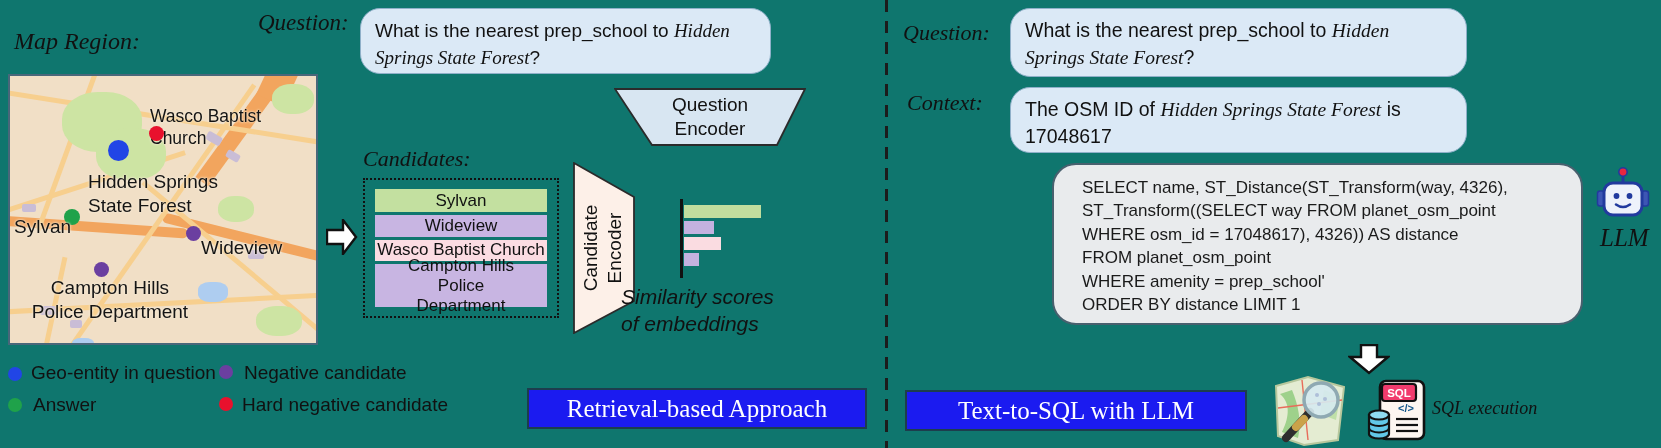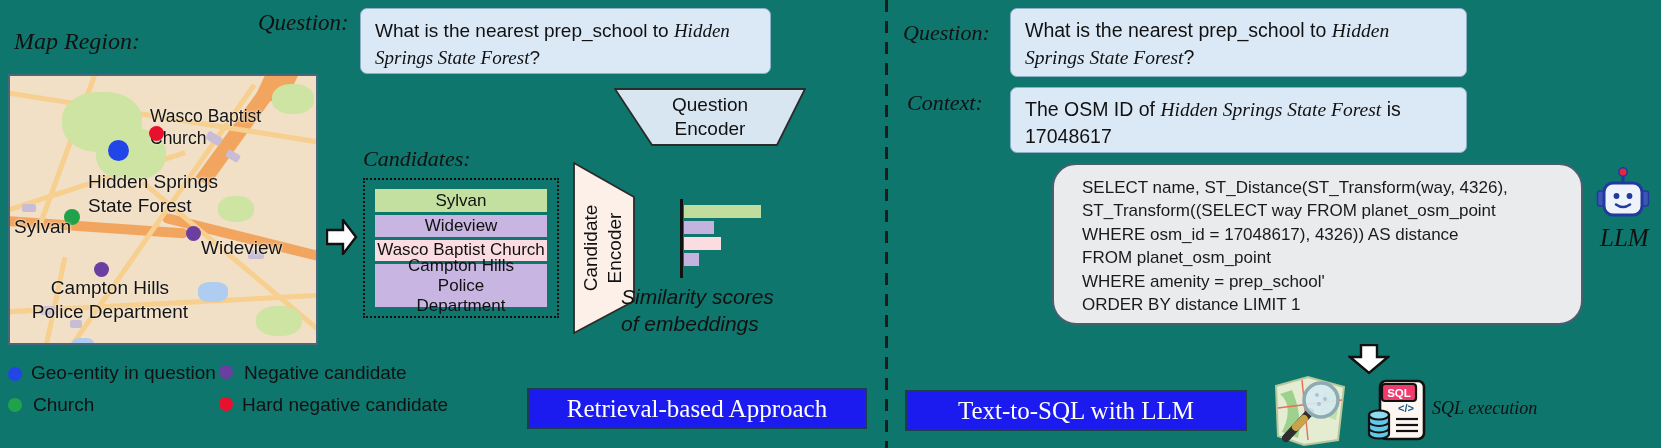--- a/index.html
+++ b/index.html
@@ -3,21 +3,21 @@
 <meta charset="utf-8">
 <style>
   * { margin:0; padding:0; box-sizing:border-box; }
   html,body { background:#ffffff; }
   .stage { position:relative; width:1661px; height:448px; background:#0f766e;
            font-family:"Liberation Sans", sans-serif; color:#111; overflow:hidden; }
   .abs { position:absolute; }
   .serif-it { font-family:"Liberation Serif", serif; font-style:italic; }
   .entity { font-family:"Liberation Serif", serif; font-style:italic; }
   .bubble { position:absolute; background:#dbe9f6; border:1.6px solid #8fb0c9;
-            border-radius:7px; font-size:19px; line-height:27px; padding:8px 14px; }
+            border-radius:20px; font-size:19px; line-height:27px; padding:8px 14px; }
   .label-it { position:absolute; font-family:"Liberation Serif", serif; font-style:italic; font-size:22px; }
   .banner { position:absolute; background:#1b1bf0; border:2px solid #1d3d4d; color:#fff;
             font-family:"Liberation Serif", serif; font-size:25px;
             display:flex; align-items:center; justify-content:center; }
   
   .map { position:absolute; left:8px; top:74px; width:310px; height:271px;
          background:#f1dfc6; border:2px solid #49677a; overflow:hidden; }
   .road { position:absolute; background:#f2a55e; }
   .road2 { position:absolute; background:#f7cf8e; }
   .gpatch { position:absolute; background:#cde4a3; border-radius:45%; }
@@ -93,21 +93,21 @@
     <div class="map-label" style="left:191px; top:161px; font-size:19px;">Wideview</div>
 
     <div class="dot" style="left:84px; top:186px; width:15px; height:15px; background:#6b3fa0;"></div>
     <div class="map-label" style="left:14px; top:200px; width:172px; text-align:center; font-size:19px; line-height:24px;">Campton Hills Police Department</div>
   </div>
 
   <div>
     <span class="legend-dot" style="left: 8px; top: 367px; background-color: rgb(33, 69, 230);"></span>
     <span class="legend-text" style="left:31px; top:362px;">Geo-entity in question</span>
     <span class="legend-dot" style="left: 8px; top: 398px; background-color: rgb(31, 162, 74);"></span>
-    <span class="legend-text" style="left:33px; top:394px;">Church</span>
+    <span class="legend-text" style="left:33px; top:394px;">Answer</span>
     <span class="legend-dot" style="left: 219px; top: 365px; background-color: rgb(107, 63, 160);"></span>
     <span class="legend-text" style="left:244px; top:362px;">Negative candidate</span>
     <span class="legend-dot" style="left: 219px; top: 397px; background-color: rgb(232, 17, 45);"></span>
     <span class="legend-text" style="left:242px; top:394px;">Hard negative candidate</span>
   </div>
 
   <div class="label-it" style="left:258px; top:10px; font-size:23px;">Question:</div>
   <div class="bubble" style="left:360px; top:8px; width:411px; height:66px;">
     <span>What is the nearest prep_school to </span><span class="entity">Hidden Springs State Forest</span><span>?</span>
   </div>

